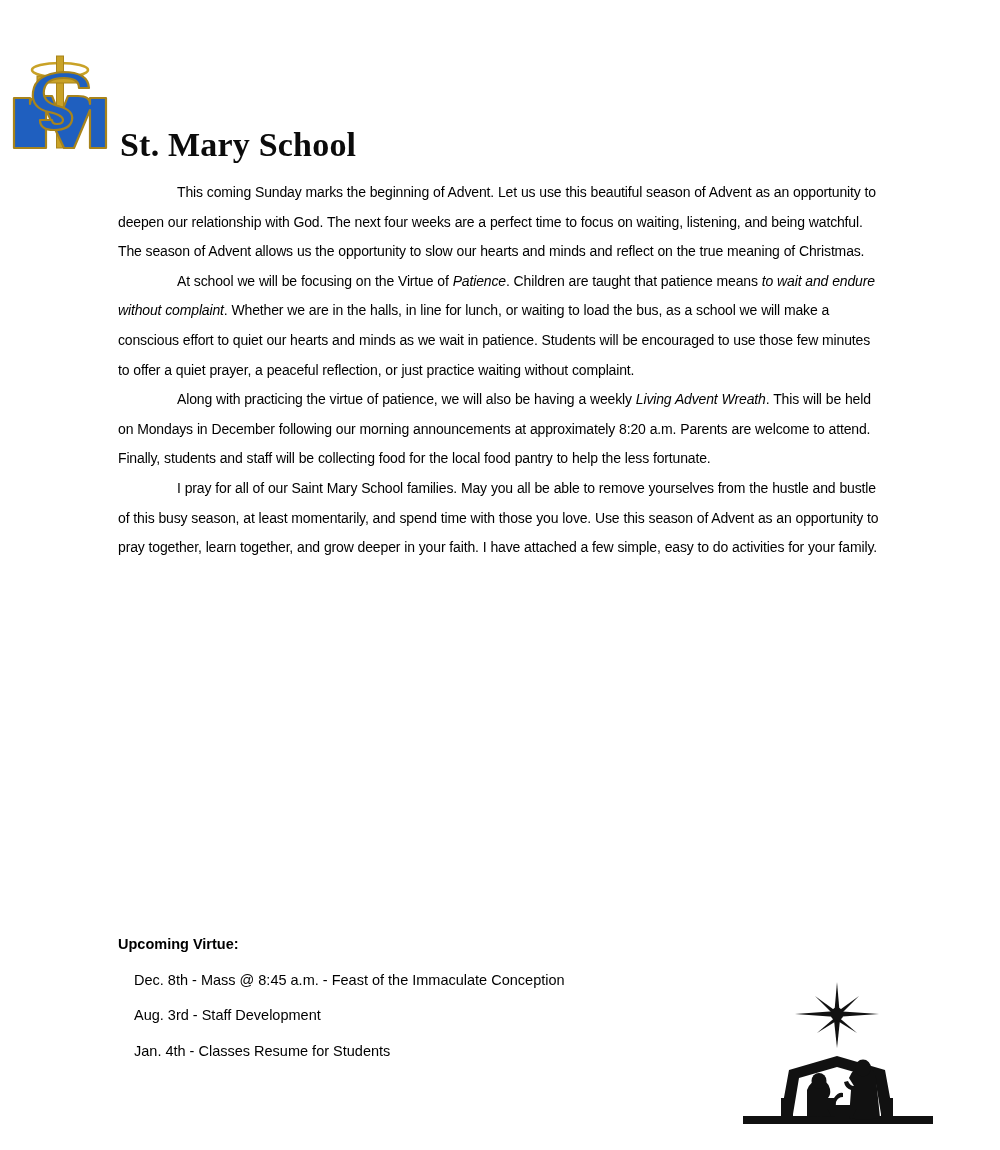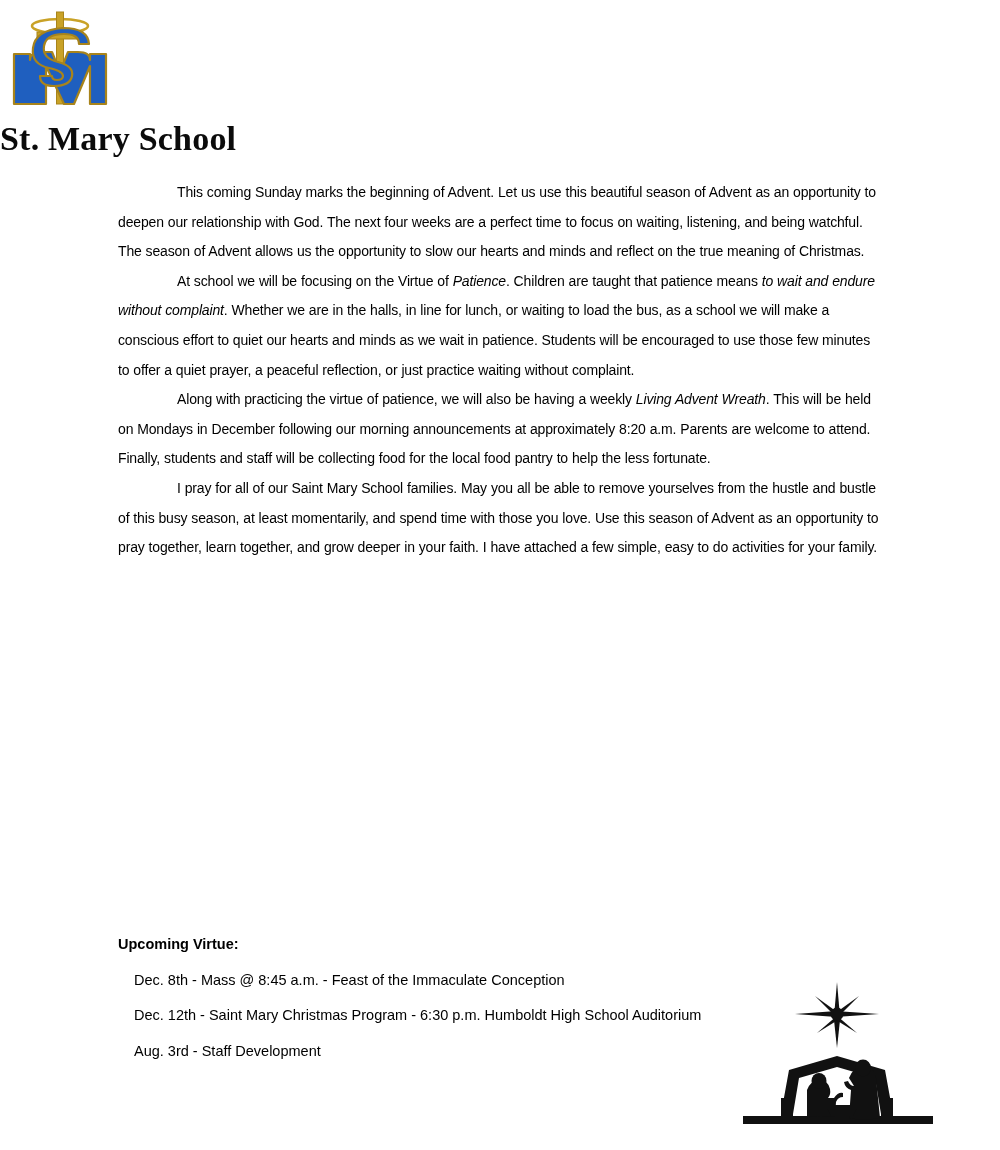--- a/index.html
+++ b/index.html
@@ -14,22 +14,23 @@
     font-family: "Liberation Sans", sans-serif;
     color: #000000;
     overflow: hidden;
   }
 
   
   .header {
     width: 100%;
     padding-top: 8px;
     display: flex;
-    flex-direction: column;
-    align-items: flex-start;
+    flex-direction: row;
+    align-items: flex-end;
+    margin-top: 44px;
   }
   .logo-mark {
     width: 120px;
     height: 110px;
     display: block;
   }
   .school-title {
     font-family: "Liberation Serif", serif;
     font-weight: bold;
     font-size: 34px;
@@ -128,22 +129,22 @@
   <p class="para indent"><span>This coming Sunday marks the beginning of Advent. Let us use this beautiful season of Advent as an opportunity to deepen our relationship with God. The next four weeks are a perfect time to focus on waiting, listening, and being watchful. The season of Advent allows us the opportunity to slow our hearts and minds and reflect on the true meaning of Christmas.</span></p>
   <p class="para indent"><span>At school we will be focusing on the Virtue of </span><em>Patience</em><span>.  Children are taught that patience means </span><em>to wait and endure without complaint</em><span>.  Whether we are in the halls, in line for lunch, or waiting to load the bus, as a school we will make a conscious effort to quiet our hearts and minds as we wait in patience. Students will be encouraged to use those few minutes to offer a quiet prayer, a peaceful reflection, or just practice waiting without complaint.</span></p>
   <p class="para indent"><span> Along with practicing the virtue of patience, we will also be having a weekly </span><em>Living Advent Wreath</em><span>. This will be held on Mondays in December following our morning announcements at approximately 8:20 a.m. Parents are welcome to attend.  Finally, students and staff will be collecting food for the local food pantry to help the less fortunate.</span></p>
   <p class="para indent"><span>I pray for all of our Saint Mary School families. May you all be able to remove yourselves from the hustle and bustle of this busy season, at least momentarily, and spend time with those you love. Use this season of Advent as an opportunity to pray together, learn together, and grow deeper in your faith.  I have attached a few simple, easy to do activities for your family.</span></p>
 </div>
 
 <div class="events">
   <p class="events-heading">Upcoming Virtue:</p>
   <div>
       <p class="event-line">Dec. 8th - Mass @ 8:45 a.m. - Feast of the Immaculate Conception</p>
-      <p class="event-line">Dec. 12th - Saint Mary Christmas Program - 6:30 p.m. Humboldt High School Auditorium</p>
       <p class="event-line">Aug. 3rd - Staff Development</p>
+      <p class="event-line">Jan. 4th - Classes Resume for Students</p>
     </div>
 </div>
 
 <div class="nativity">
   <svg viewBox="0 0 230 148" xmlns="http://www.w3.org/2000/svg" aria-hidden="true">
     <g fill="#111111">
 
       <polygon points="104,4 106.6,34 104,64 101.4,34"></polygon>
       <polygon points="104,34 107,42 104,70 101,42"></polygon>
 

